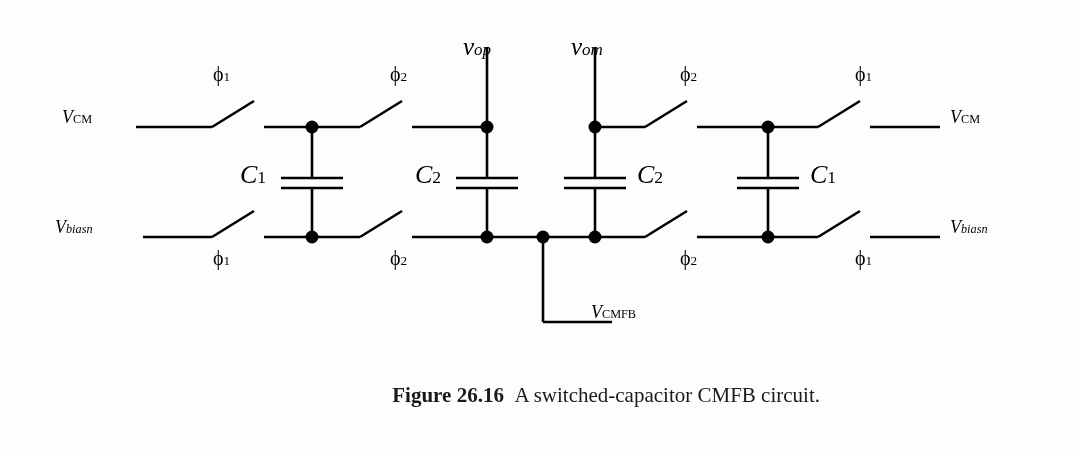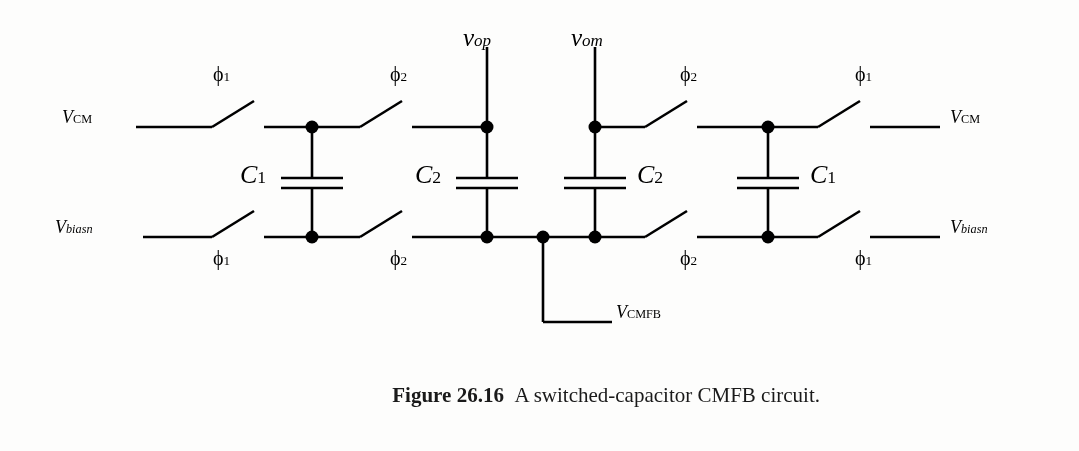--- a/index.html
+++ b/index.html
@@ -53,20 +53,21 @@
     font-size: 0.66em;
   }
   .rail-label {
     font-size: 18px;
   }
   .cap-label {
     font-size: 26px;
   }
   .node-label {
     font-size: 25px;
+    margin-top: 9px;
   }
   .caption {
     position: absolute;
     left: 0;
     top: 383px;
     width: 820px;
     text-align: right;
     font-size: 21px;
     color: #1a1a1a;
     font-family: "Liberation Serif", serif;
@@ -184,21 +185,21 @@
     <span class="var-italic">V</span><span class="sub">biasn</span>
   </div>
 
   <div class="lbl node-label" style="left:463px; top:25px;">
     <span class="var-italic">v</span><span class="sub">op</span>
   </div>
   <div class="lbl node-label" style="left:571px; top:25px;">
     <span class="var-italic">v</span><span class="sub">om</span>
   </div>
 
-  <div class="lbl rail-label" style="left:616px; top:303px;text-align:center;">
+  <div class="lbl rail-label" style="left:591px; top:303px;text-align:center;">
     <span class="var-italic">V</span><span class="sub-up">CMFB</span>
   </div>
 
   <div class="lbl cap-label" style="left:240px; top:162px;">
     <span class="var-italic">C</span><span class="sub-up">1</span>
   </div>
   <div class="lbl cap-label" style="left:415px; top:162px;">
     <span class="var-italic">C</span><span class="sub-up">2</span>
   </div>
   <div class="lbl cap-label" style="left:637px; top:162px;">

